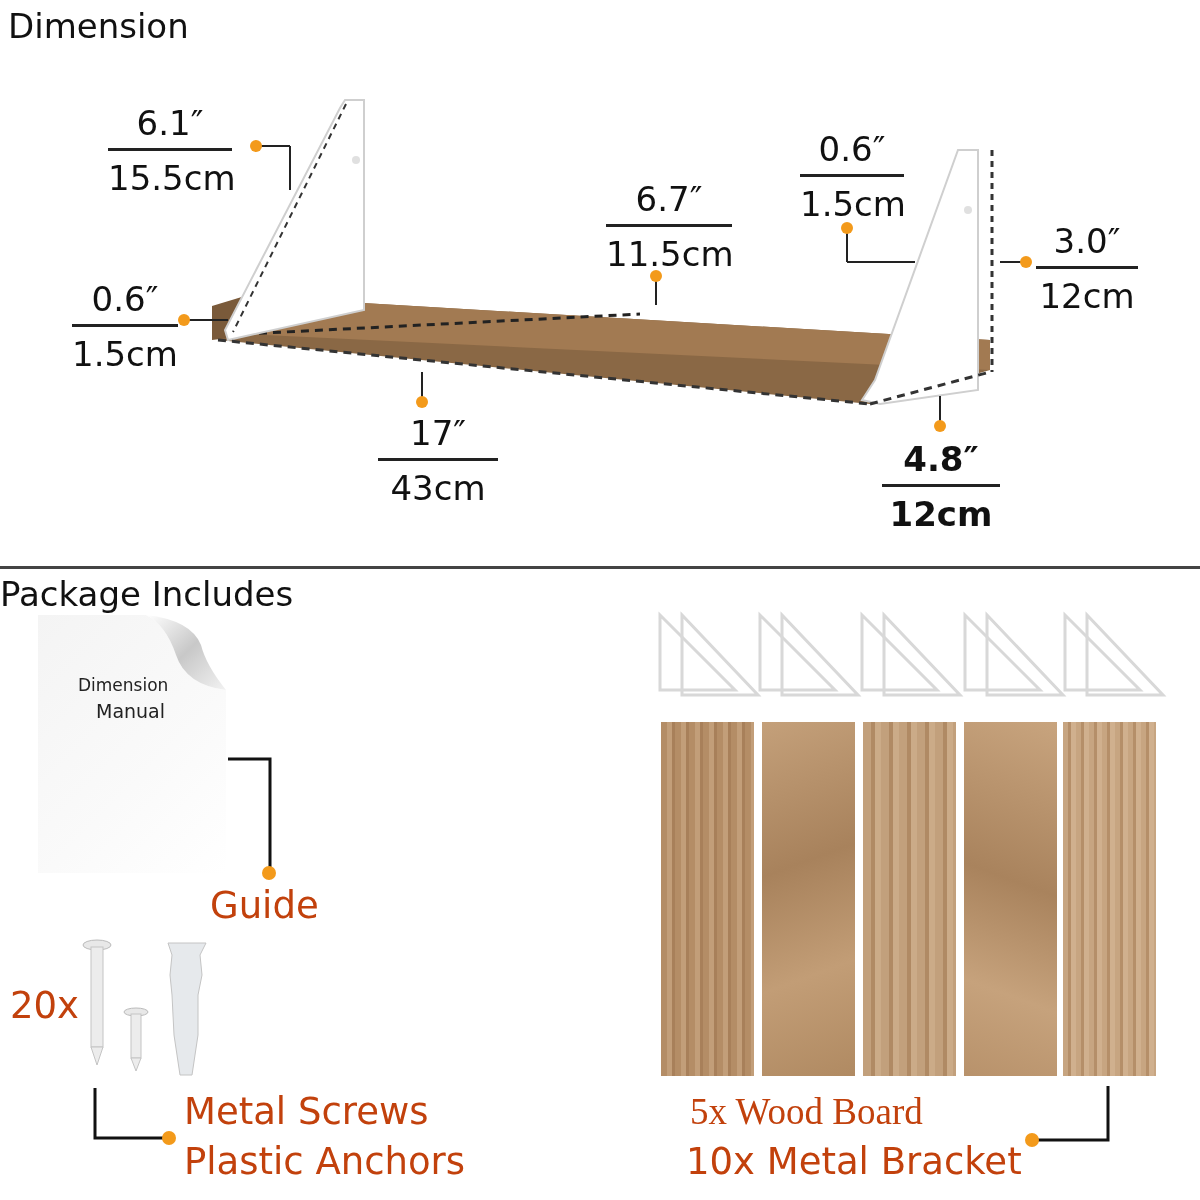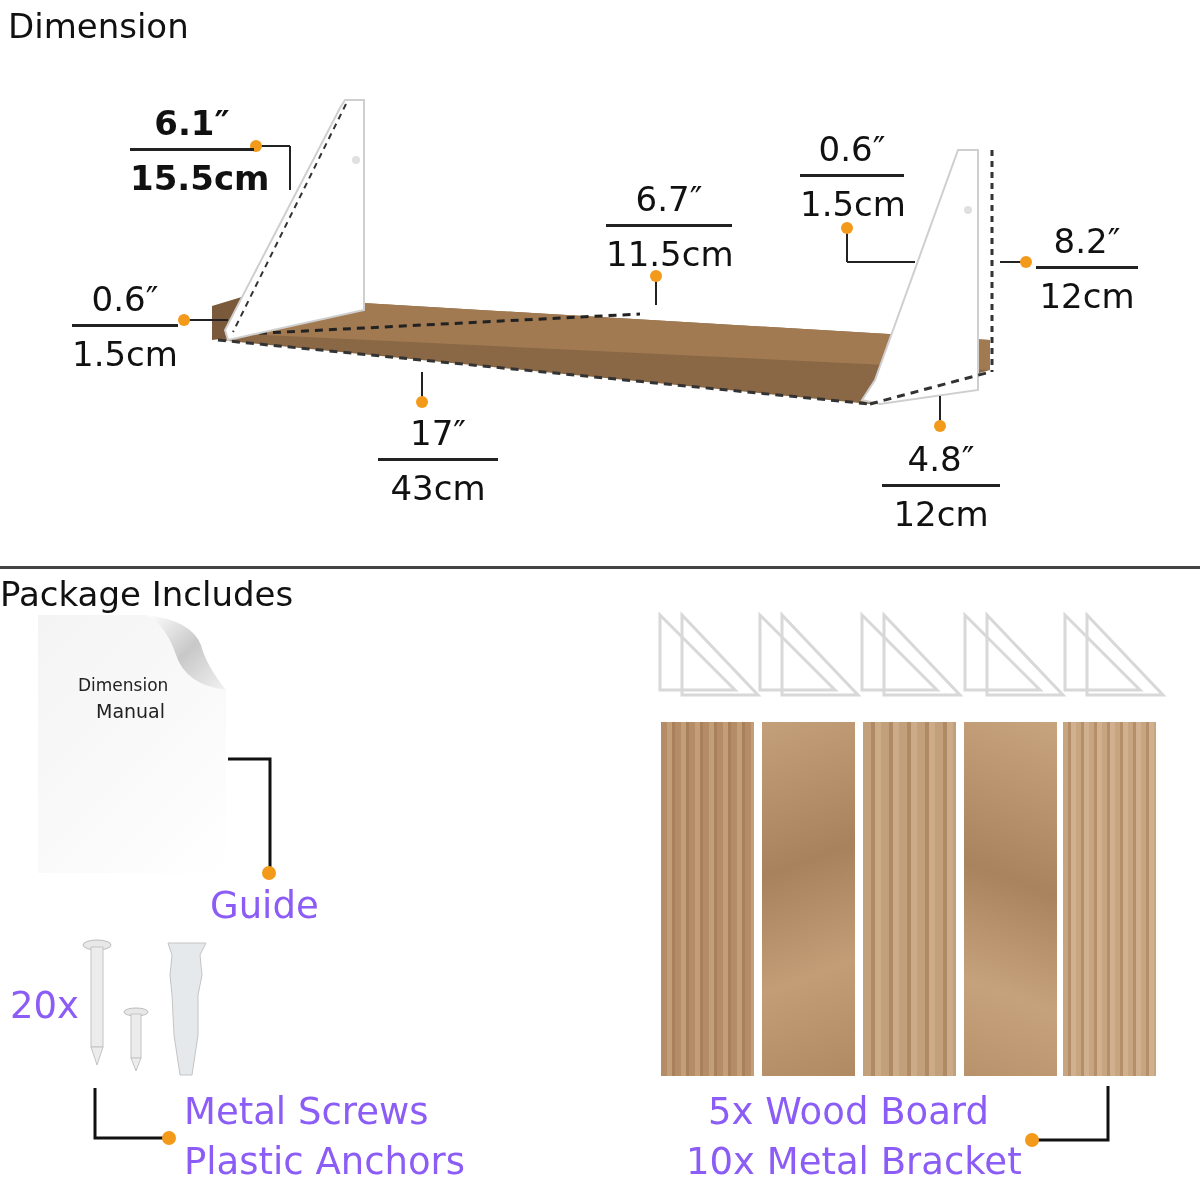--- a/index.html
+++ b/index.html
@@ -5,21 +5,21 @@
   html, body { margin:0; padding:0; background:#ffffff; }
   body { width:1200px; height:1200px; position:relative; overflow:hidden;
          font-family:"DejaVu Sans", "Liberation Sans", sans-serif; color:#111; }
   .abs { position:absolute; }
   .section-title { font-size:34px; color:#111; }
   .dim-label { position:absolute; text-align:center; font-size:34px; line-height:1; color:#111; }
   .dim-label .top { display:block; padding-bottom:8px; }
   .dim-label .rule { display:block; height:3px; background:#222; }
   .dim-label .bot { display:block; padding-top:10px; }
   .dot { position:absolute; width:12px; height:12px; border-radius:50%; background:#f39a1b; }
-  .big { font-size:37px; color:#8b5cf6; line-height:1.2; }
+  .big { font-size:37px; color:#c2410c; line-height:1.2; }
   .divider { position:absolute; left:0; top:566px; width:1200px; height:3px; background:#444; }
   .board { position:absolute; top:722px; width:93px; height:354px; }
   .manual { position:absolute; left:38px; top:615px; width:188px; height:258px;
             background:linear-gradient(135deg,#f4f4f4 0%,#fafafa 60%,#ffffff 100%); }
 </style>
 </head>
 <body>
 
 <div class="abs section-title" style="left:8px;top:6px;">Dimension</div>
 
@@ -53,21 +53,21 @@
 </svg>
 
 <div class="dot" style="left:250px;top:140px;"></div>
 <div class="dot" style="left:178px;top:314px;"></div>
 <div class="dot" style="left:416px;top:396px;"></div>
 <div class="dot" style="left:650px;top:270px;"></div>
 <div class="dot" style="left:841px;top:222px;"></div>
 <div class="dot" style="left:1020px;top:256px;"></div>
 <div class="dot" style="left:934px;top:420px;"></div>
 
-<div class="dim-label" style="left:130px;top:106px;width:124px;font-weight:bold;">
+<div class="dim-label" style="left:108px;top:106px;width:124px;">
   <span class="top">6.1″</span>
     <span class="rule"></span>
     <span class="bot">15.5cm</span>
 </div>
 <div class="dim-label" style="left:72px;top:282px;width:106px;">
   <span class="top">0.6″</span>
     <span class="rule"></span>
     <span class="bot">1.5cm</span>
 </div>
 <div class="dim-label" style="left:378px;top:416px;width:120px;">
@@ -79,25 +79,25 @@
   <span class="top">6.7″</span>
     <span class="rule"></span>
     <span class="bot">11.5cm</span>
 </div>
 <div class="dim-label" style="left:800px;top:132px;width:104px;">
   <span class="top">0.6″</span>
     <span class="rule"></span>
     <span class="bot">1.5cm</span>
 </div>
 <div class="dim-label" style="left:1036px;top:224px;width:102px;">
-  <span class="top">8.2″</span>
+  <span class="top">3.0″</span>
     <span class="rule"></span>
     <span class="bot">12cm</span>
 </div>
-<div class="dim-label" style="left:882px;top:442px;width:118px;">
+<div class="dim-label" style="left:882px;top:442px;width:118px;font-weight:bold;">
   <span class="top">4.8″</span>
     <span class="rule"></span>
     <span class="bot">12cm</span>
 </div>
 
 <div class="divider"></div>
 
 <div class="abs section-title" style="left:0;top:574px;">Package Includes</div>
 
 <div class="manual">
@@ -156,14 +156,14 @@
 <div class="board" style="left:661px;background:repeating-linear-gradient(90deg,#b48d66 0 6px,#c29e79 6px 11px,#a8805a 11px 14px);"></div>
 <div class="board" style="left:762px;background:linear-gradient(160deg,#c4a07a,#a8825c 40%,#c29d76 70%,#b08a62);"></div>
 <div class="board" style="left:863px;background:repeating-linear-gradient(90deg,#c2a07c 0 8px,#b08a64 8px 12px,#cbab88 12px 18px);"></div>
 <div class="board" style="left:964px;background:linear-gradient(200deg,#c8a47e,#a9835d 45%,#c6a27c 75%,#b8926b);"></div>
 <div class="board" style="left:1063px;background:repeating-linear-gradient(90deg,#c7a581 0 5px,#b58f69 5px 8px,#d0b08e 8px 13px);"></div>
 
 <svg class="abs" style="left:1030px;top:1086px;" width="90" height="60">
   <polyline points="78,0 78,54 4,54" fill="none" stroke="#111" stroke-width="3"></polyline>
 </svg>
 <div class="dot" style="left:1025px;top:1133px;width:14px;height:14px;"></div>
-<div class="abs big" style="left:708px;top:1090px;">5x Wood Board</div>
+<div class="abs big" style="left:690px;top:1090px;font-family:Liberation Serif, serif;">5x Wood Board</div>
 <div class="abs big" style="left:686px;top:1140px;">10x Metal Bracket</div>
 
 </body></html>

